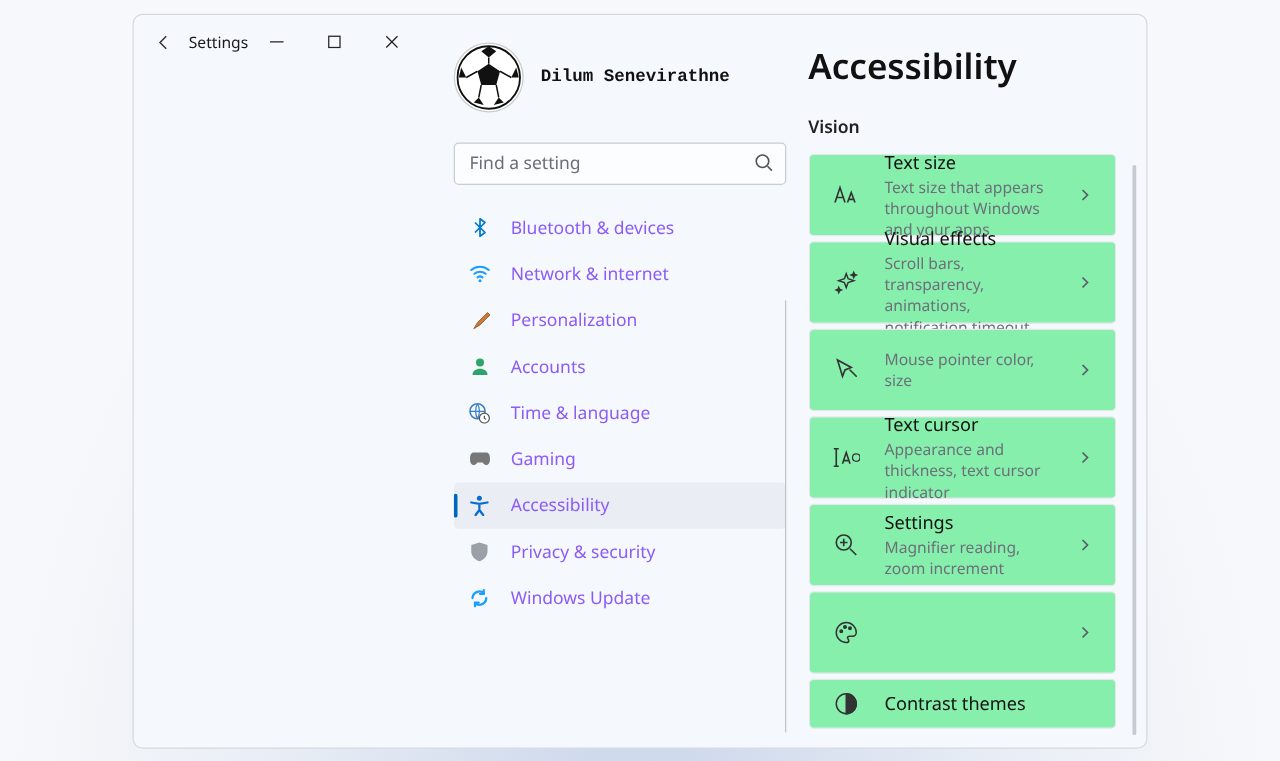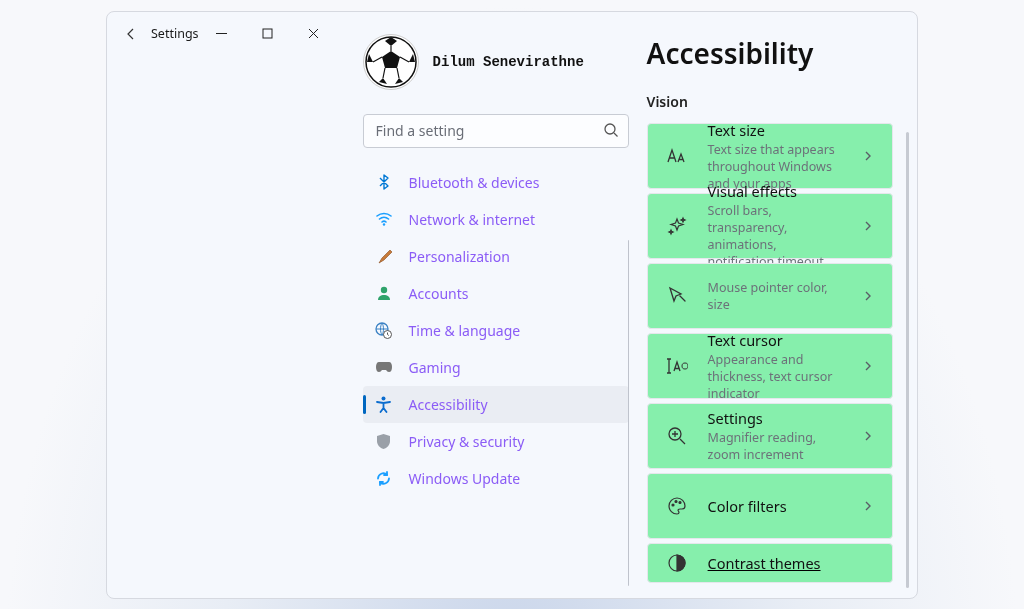--- a/index.html
+++ b/index.html
@@ -291,28 +291,27 @@
         <div class="card">
           <span class="card-ico">
               <svg width="20" height="20" viewBox="0 0 20 20" fill="none" stroke="#333" stroke-width="1.2">
                 <path d="M10 2a8 8 0 100 16c1 0 2-.5 2-1.5S11 15 11 14s1-1 2-1h2a3 3 0 003-3 8 8 0 00-8-8z"></path>
                 <circle cx="6" cy="9" r="1" fill="#333"></circle>
                 <circle cx="9" cy="5.5" r="1" fill="#333"></circle>
                 <circle cx="13" cy="6.5" r="1" fill="#333"></circle>
               </svg>
             </span>
           <div class="card-txt">
-            <span class="card-title">Color filters</span>
-          </div>
-          <svg class="chev" width="12" height="12" viewBox="0 0 12 12" fill="none" stroke="currentColor" stroke-width="1.4">
-              <path d="M4 2l4 4-4 4"></path>
-            </svg>
-        </div>
-
-        <div class="card" style="height:40px;text-decoration:underline;">
+          </div>
+          <svg class="chev" width="12" height="12" viewBox="0 0 12 12" fill="none" stroke="currentColor" stroke-width="1.4">
+              <path d="M4 2l4 4-4 4"></path>
+            </svg>
+        </div>
+
+        <div class="card" style="height:40px;">
           <span class="card-ico">
               <svg width="20" height="20" viewBox="0 0 20 20" fill="none" stroke="#333" stroke-width="1.2">
                 <circle cx="10" cy="10" r="8"></circle>
                 <path d="M10 2a8 8 0 010 16z" fill="#333"></path>
               </svg>
             </span>
           <div class="card-txt">
             <span class="card-title">Contrast themes</span>
           </div>
         </div>

